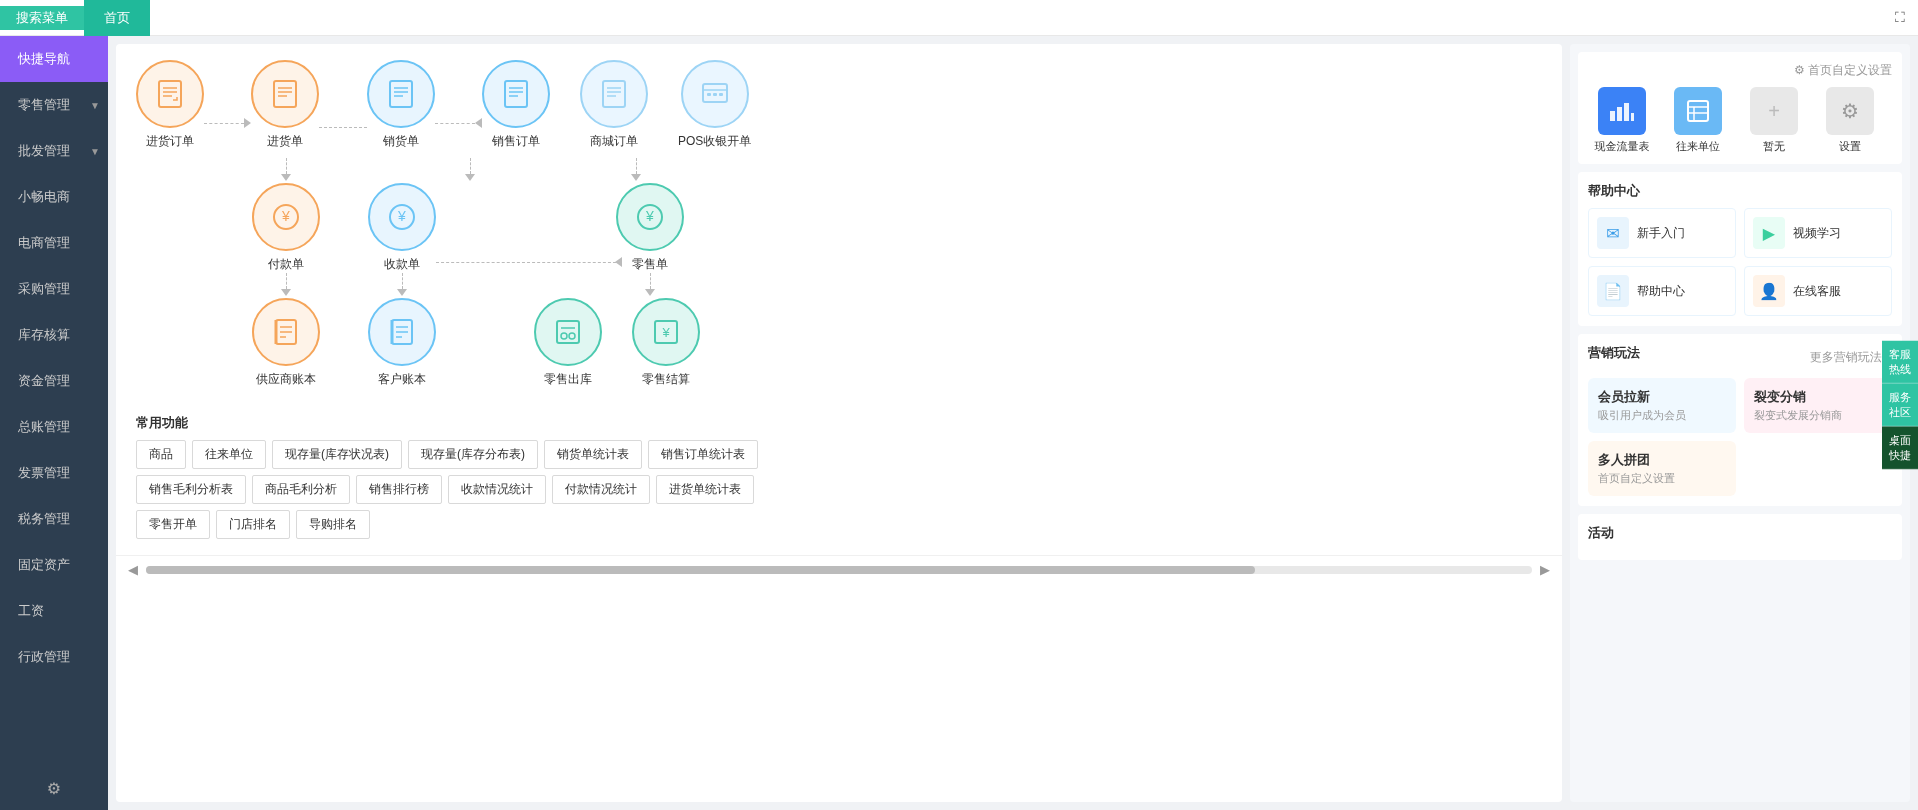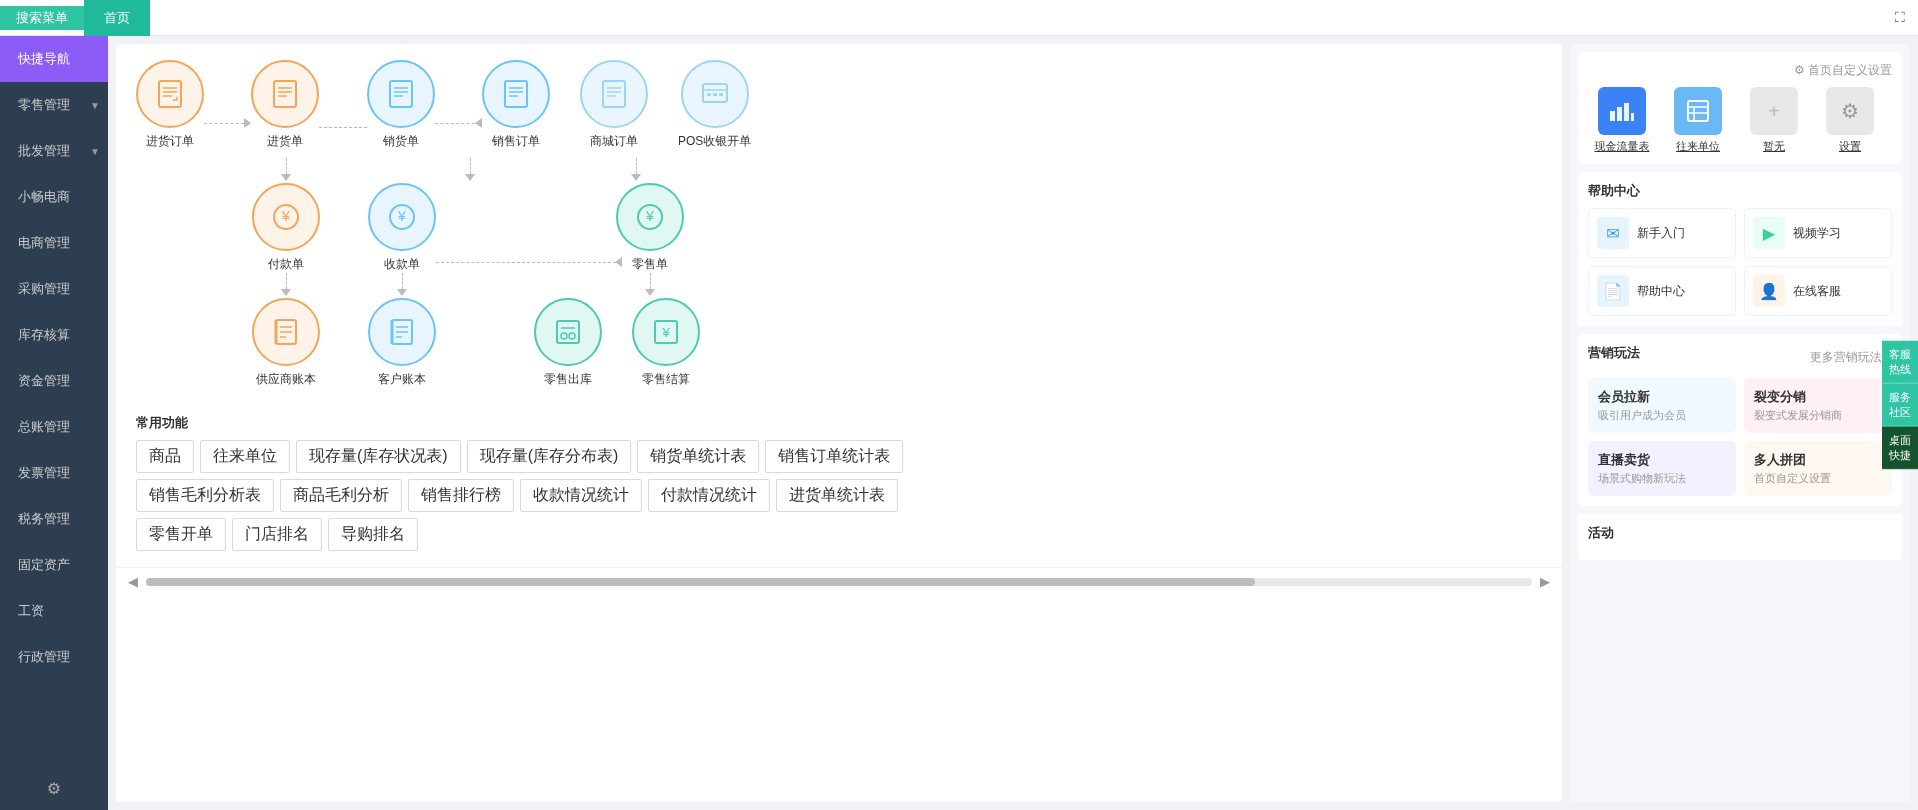--- a/index.html
+++ b/index.html
@@ -29,42 +29,42 @@
     
     .main-panel { display: flex; flex: 1; gap: 0; overflow: hidden; }
 
     
     .left-content { flex: 1; background: #fff; margin: 8px; border-radius: 4px; overflow: hidden; display: flex; flex-direction: column; min-width: 0; }
 
     
     .common-func { padding: 10px 20px 10px 20px; flex-shrink: 0; }
     .common-func-title { font-size: 13px; color: #333; margin-bottom: 8px; font-weight: bold; }
     .func-row { display: flex; flex-wrap: wrap; gap: 6px; margin-bottom: 6px; }
-    .func-btn { border: 1px solid #d9d9d9; background: #fff; color: #333; padding: 5px 12px; cursor: pointer; font-size: 16px; border-radius: 2px; white-space: nowrap; }
+    .func-btn { border: 1px solid #d9d9d9; background: #fff; color: #333; padding: 5px 12px; cursor: pointer; font-size: 12px; border-radius: 2px; white-space: nowrap; }
 
     
     .scroll-row { display: flex; align-items: center; padding: 4px 8px; border-top: 1px solid #f0f0f0; }
     .scroll-arrow { color: #999; cursor: pointer; padding: 2px 4px; }
     .scroll-bar-track { flex: 1; height: 8px; background: #e8e8e8; border-radius: 4px; margin: 0 4px; }
     .scroll-bar-thumb { height: 8px; background: #bbb; border-radius: 4px; width: 80%; }
 
     
     .right-panel { width: 340px; background: #f5f7fa; margin: 8px 8px 8px 0; border-radius: 4px; overflow-y: auto; flex-shrink: 0; padding: 8px; }
 
     
     .quick-access { background: #fff; border-radius: 4px; padding: 10px; margin-bottom: 8px; }
     .quick-access-header { display: flex; justify-content: flex-end; margin-bottom: 8px; }
     .customize-btn { font-size: 12px; color: #999; cursor: pointer; }
     .quick-icons { display: flex; gap: 8px; flex-wrap: wrap; }
     .quick-icon-item { display: flex; flex-direction: column; align-items: center; width: 68px; cursor: pointer; }
     .quick-icon-box { width: 48px; height: 48px; border-radius: 6px; display: flex; align-items: center; justify-content: center; font-size: 20px; margin-bottom: 4px; }
     .quick-icon-box.blue { background: #3b82f6; color: #fff; }
     .quick-icon-box.blue2 { background: #6ab9f5; color: #fff; }
     .quick-icon-box.gray { background: #e8e8e8; color: #999; }
-    .quick-icon-label { font-size: 11px; color: #333; text-align: center; text-decoration: underline; }
+    .quick-icon-label { font-size: 11px; color: #333; text-align: center; }
 
     
     .help-center { background: #fff; border-radius: 4px; padding: 10px; margin-bottom: 8px; }
     .section-title { font-size: 13px; font-weight: bold; color: #333; margin-bottom: 8px; }
     .help-grid { display: grid; grid-template-columns: 1fr 1fr; gap: 8px; }
     .help-item { display: flex; align-items: center; gap: 8px; padding: 8px; border: 1px solid #e8f4fd; border-radius: 4px; cursor: pointer; }
     .help-icon { width: 32px; height: 32px; border-radius: 4px; display: flex; align-items: center; justify-content: center; font-size: 16px; flex-shrink: 0; }
     .help-icon.blue { background: #e8f4fd; color: #3b9de8; }
     .help-icon.green { background: #e8fdf5; color: #3bcf9e; }
     .help-icon.orange { background: #fff3e8; color: #f5a55a; }
@@ -518,24 +518,20 @@
           </div>
           <div class="marketing-grid">
             <div class="marketing-item">
               <div class="marketing-item-title">会员拉新</div>
               <div class="marketing-item-sub">吸引用户成为会员</div>
             </div>
             <div class="marketing-item pink">
               <div class="marketing-item-title">裂变分销</div>
               <div class="marketing-item-sub">裂变式发展分销商</div>
             </div>
-            <div class="marketing-item purple">
-              <div class="marketing-item-title">直播卖货</div>
-              <div class="marketing-item-sub">场景式购物新玩法</div>
-            </div>
             <div class="marketing-item orange">
               <div class="marketing-item-title">多人拼团</div>
               <div class="marketing-item-sub">首页自定义设置</div>
             </div>
           </div>
         </div>
 
         <div class="activity">
           <div class="section-title">活动</div>
         </div>

